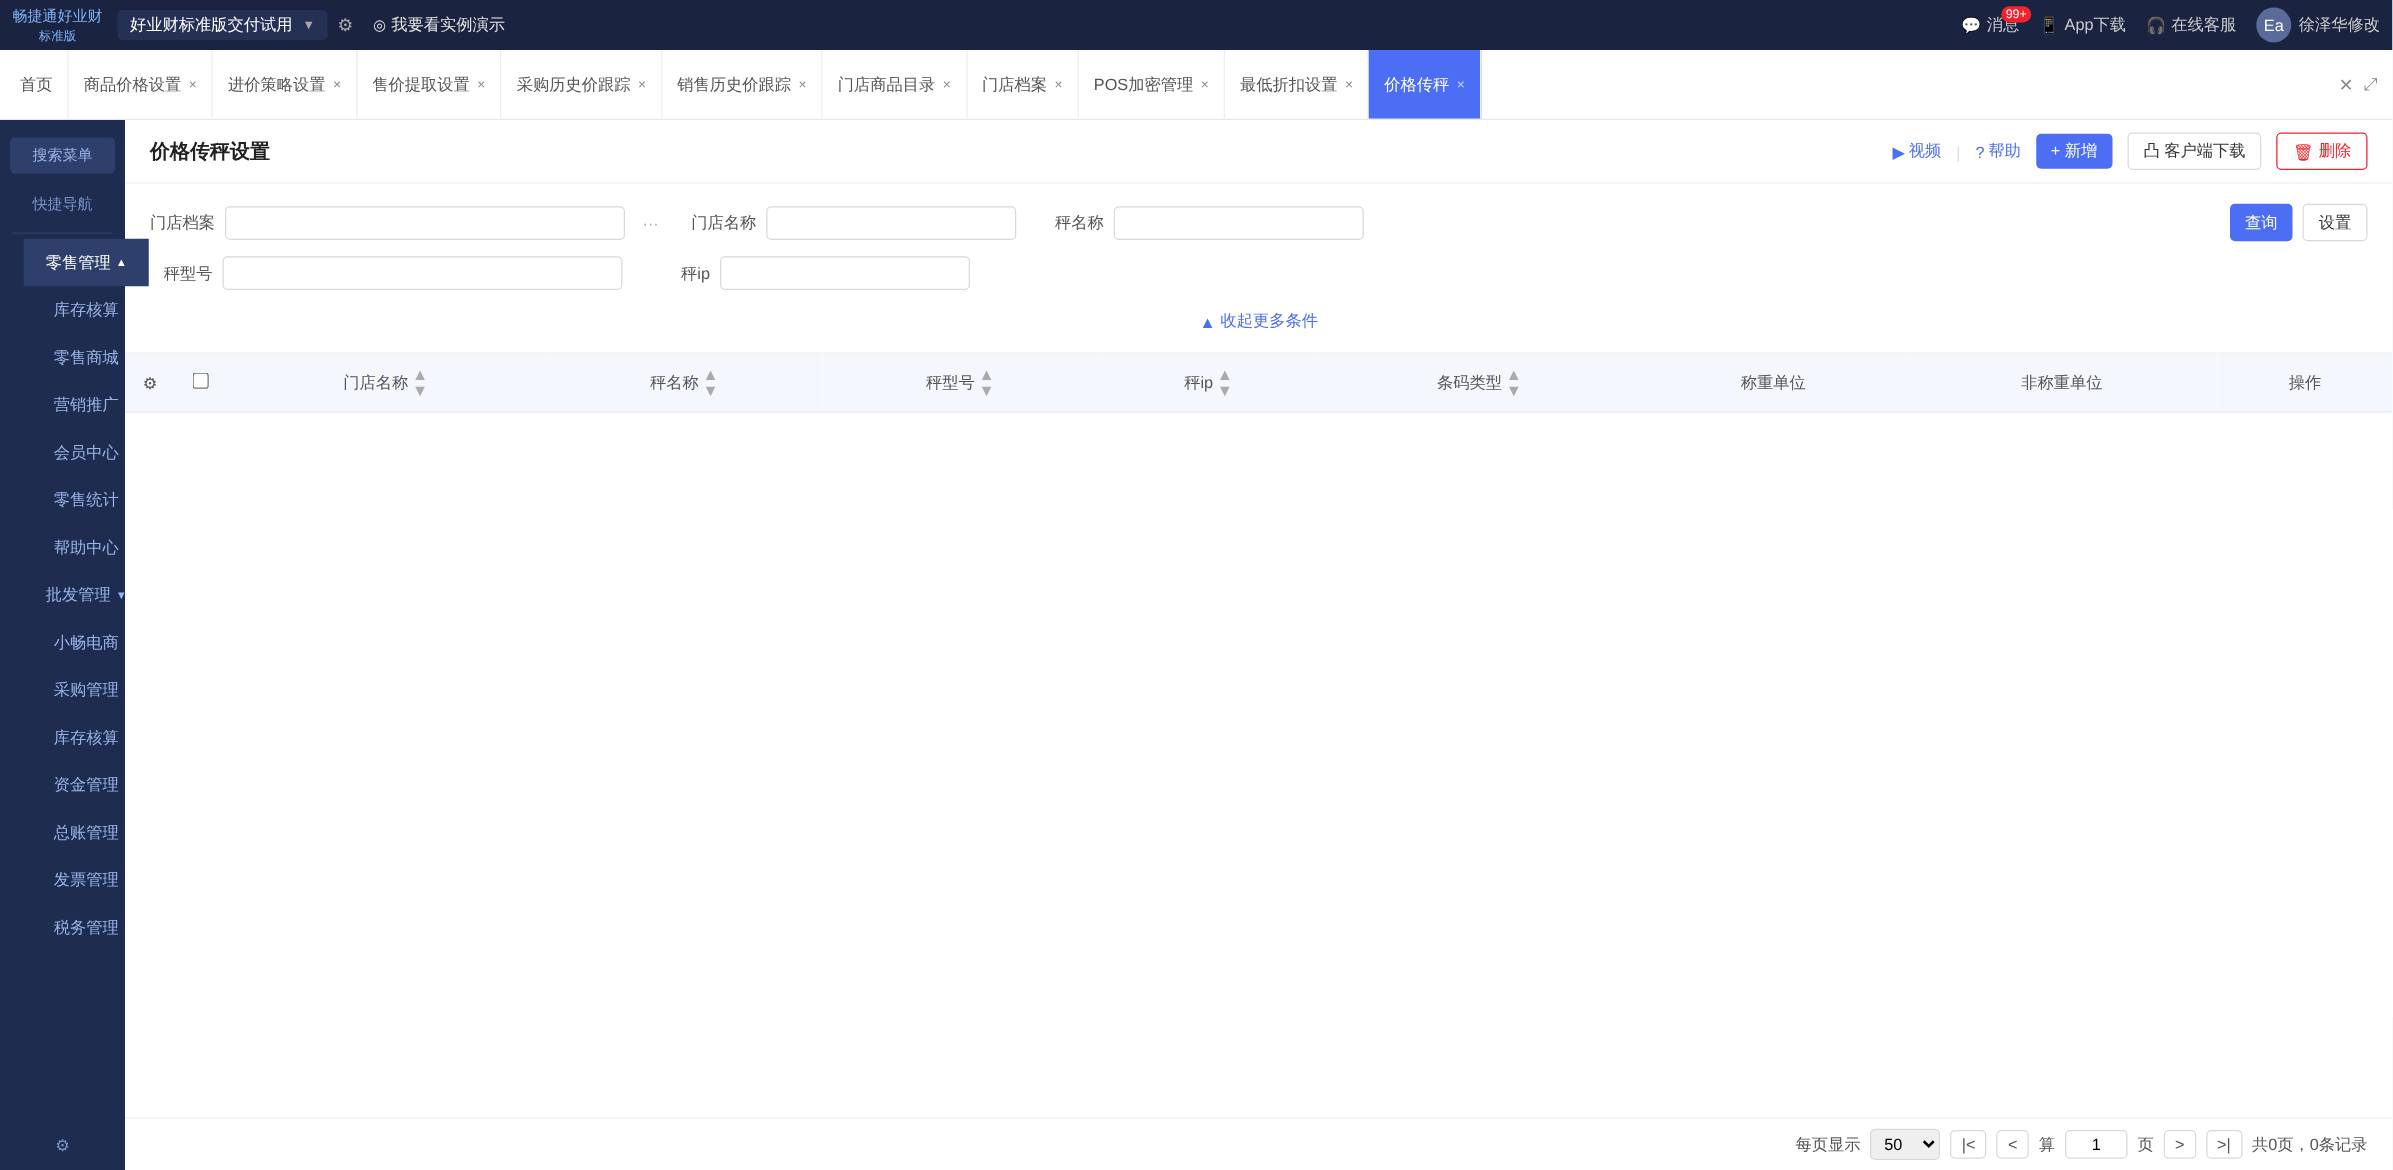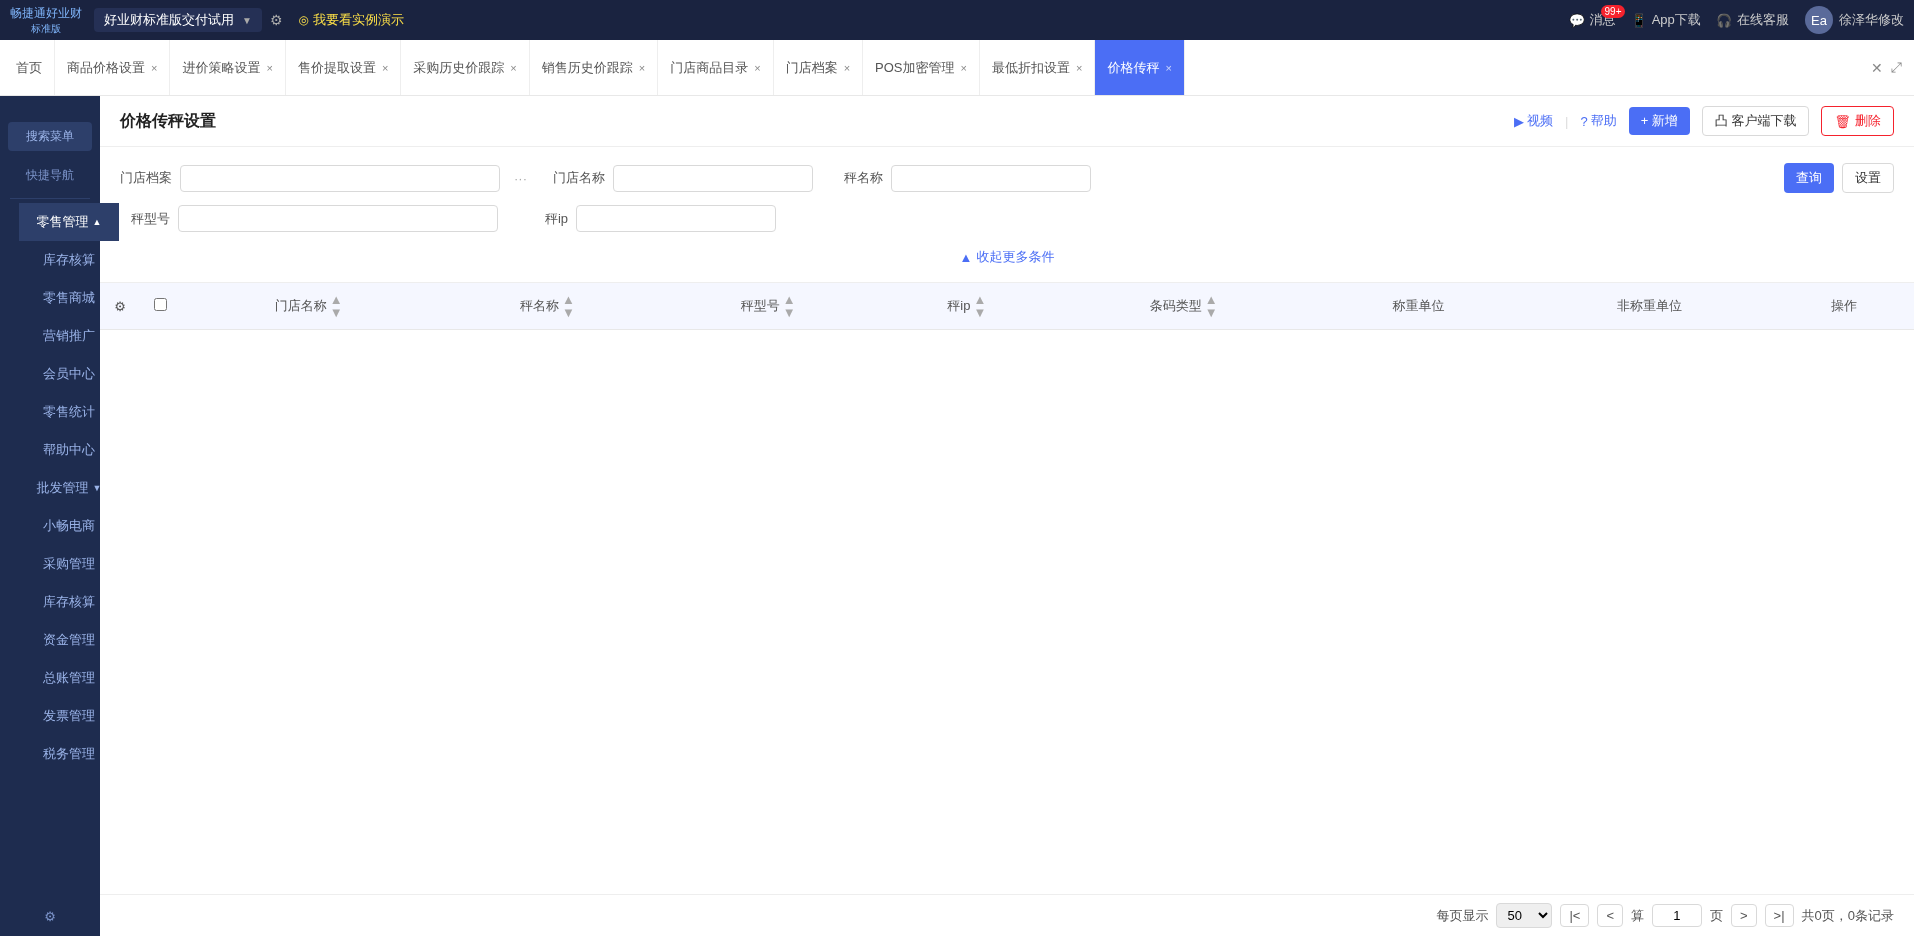--- a/index.html
+++ b/index.html
@@ -12,21 +12,21 @@
     }
     .top-bar-logo { display: flex; flex-direction: column; align-items: center; justify-content: center; margin-right: 12px; }
     .top-bar-logo .logo-title { font-size: 12px; color: #7eb3f8; white-space: nowrap; }
     .top-bar-logo .logo-sub { font-size: 10px; color: #7eb3f8; }
     .top-bar-selector {
       display: flex; align-items: center; background: #253055; border-radius: 4px;
       padding: 3px 10px; cursor: pointer; color: #fff; font-size: 12px; margin-right: 8px;
     }
     .top-bar-selector .arrow { margin-left: 8px; font-size: 10px; color: #aaa; }
     .top-bar-gear { color: #aaa; cursor: pointer; margin-right: 16px; font-size: 14px; }
-    .top-bar-demo { color: #fde047; font-size: 12px; cursor: pointer; display: flex; align-items: center; gap: 4px; }
+    .top-bar-demo { color: #e5e5e5; font-size: 12px; cursor: pointer; display: flex; align-items: center; gap: 4px; }
     .top-bar-demo::before { content: '◎'; font-size: 12px; }
     .top-bar-right { margin-left: auto; display: flex; align-items: center; gap: 16px; }
     .top-bar-right .icon-item { display: flex; align-items: center; gap: 4px; color: #ccc; font-size: 12px; cursor: pointer; position: relative; }
     .badge { background: #f5222d; color: #fff; font-size: 10px; border-radius: 8px; padding: 1px 4px; position: absolute; top: -6px; right: -10px; }
     .top-bar-avatar { width: 28px; height: 28px; border-radius: 50%; background: #5a6a9a; display: flex; align-items: center; justify-content: center; color: #fff; font-size: 11px; }
     .top-bar-user { display: flex; align-items: center; gap: 6px; color: #ccc; font-size: 12px; cursor: pointer; justify-content: flex-end; }
 
     
     .tab-bar {
       display: flex; align-items: center; background: #fff; height: 56px; border-bottom: 1px solid #e8e8e8;
@@ -41,21 +41,21 @@
     .tab-item.active { background: #4b6ef5; color: #fff; }
     .tab-item .close-btn { font-size: 11px; cursor: pointer; opacity: 0.7; }
     .tab-item.active .close-btn { color: #fff; }
     .tab-bar-actions { margin-left: auto; display: flex; align-items: center; gap: 8px; padding: 0 8px; flex-shrink: 0; }
     .tab-bar-action { cursor: pointer; color: #888; font-size: 14px; }
 
     
     .main-layout { display: flex; flex: 1; overflow: hidden; }
 
     
-    .sidebar { width: 100px; background: #1e2c4f; display: flex; flex-direction: column; align-items: center; padding-top: 16px; flex-shrink: 0; }
+    .sidebar { width: 100px; background: #1e2c4f; display: flex; flex-direction: column; align-items: center; padding-top: 4px; flex-shrink: 0; }
     .sidebar-search { width: 100%; padding: 10px 8px 6px; text-align: center; }
     .sidebar-search-btn { background: #2d3f6a; color: #9ab3e8; border: none; border-radius: 4px; width: 100%; padding: 6px 0; cursor: pointer; font-size: 12px; }
     .sidebar-quick { width: 100%; padding: 6px 8px; text-align: center; }
     .sidebar-quick-btn { background: transparent; color: #7a92c8; border: none; width: 100%; padding: 4px 0; cursor: pointer; font-size: 12px; }
     .sidebar-divider { width: 80%; height: 1px; background: #2d3f6a; margin: 4px auto; }
     .sidebar-item {
       width: 100%; padding: 10px 0; text-align: center; color: #9ab3e8; cursor: pointer;
       display: flex; align-items: center; justify-content: center; font-size: 13px;
       position: relative;
       margin-left: 38px;

